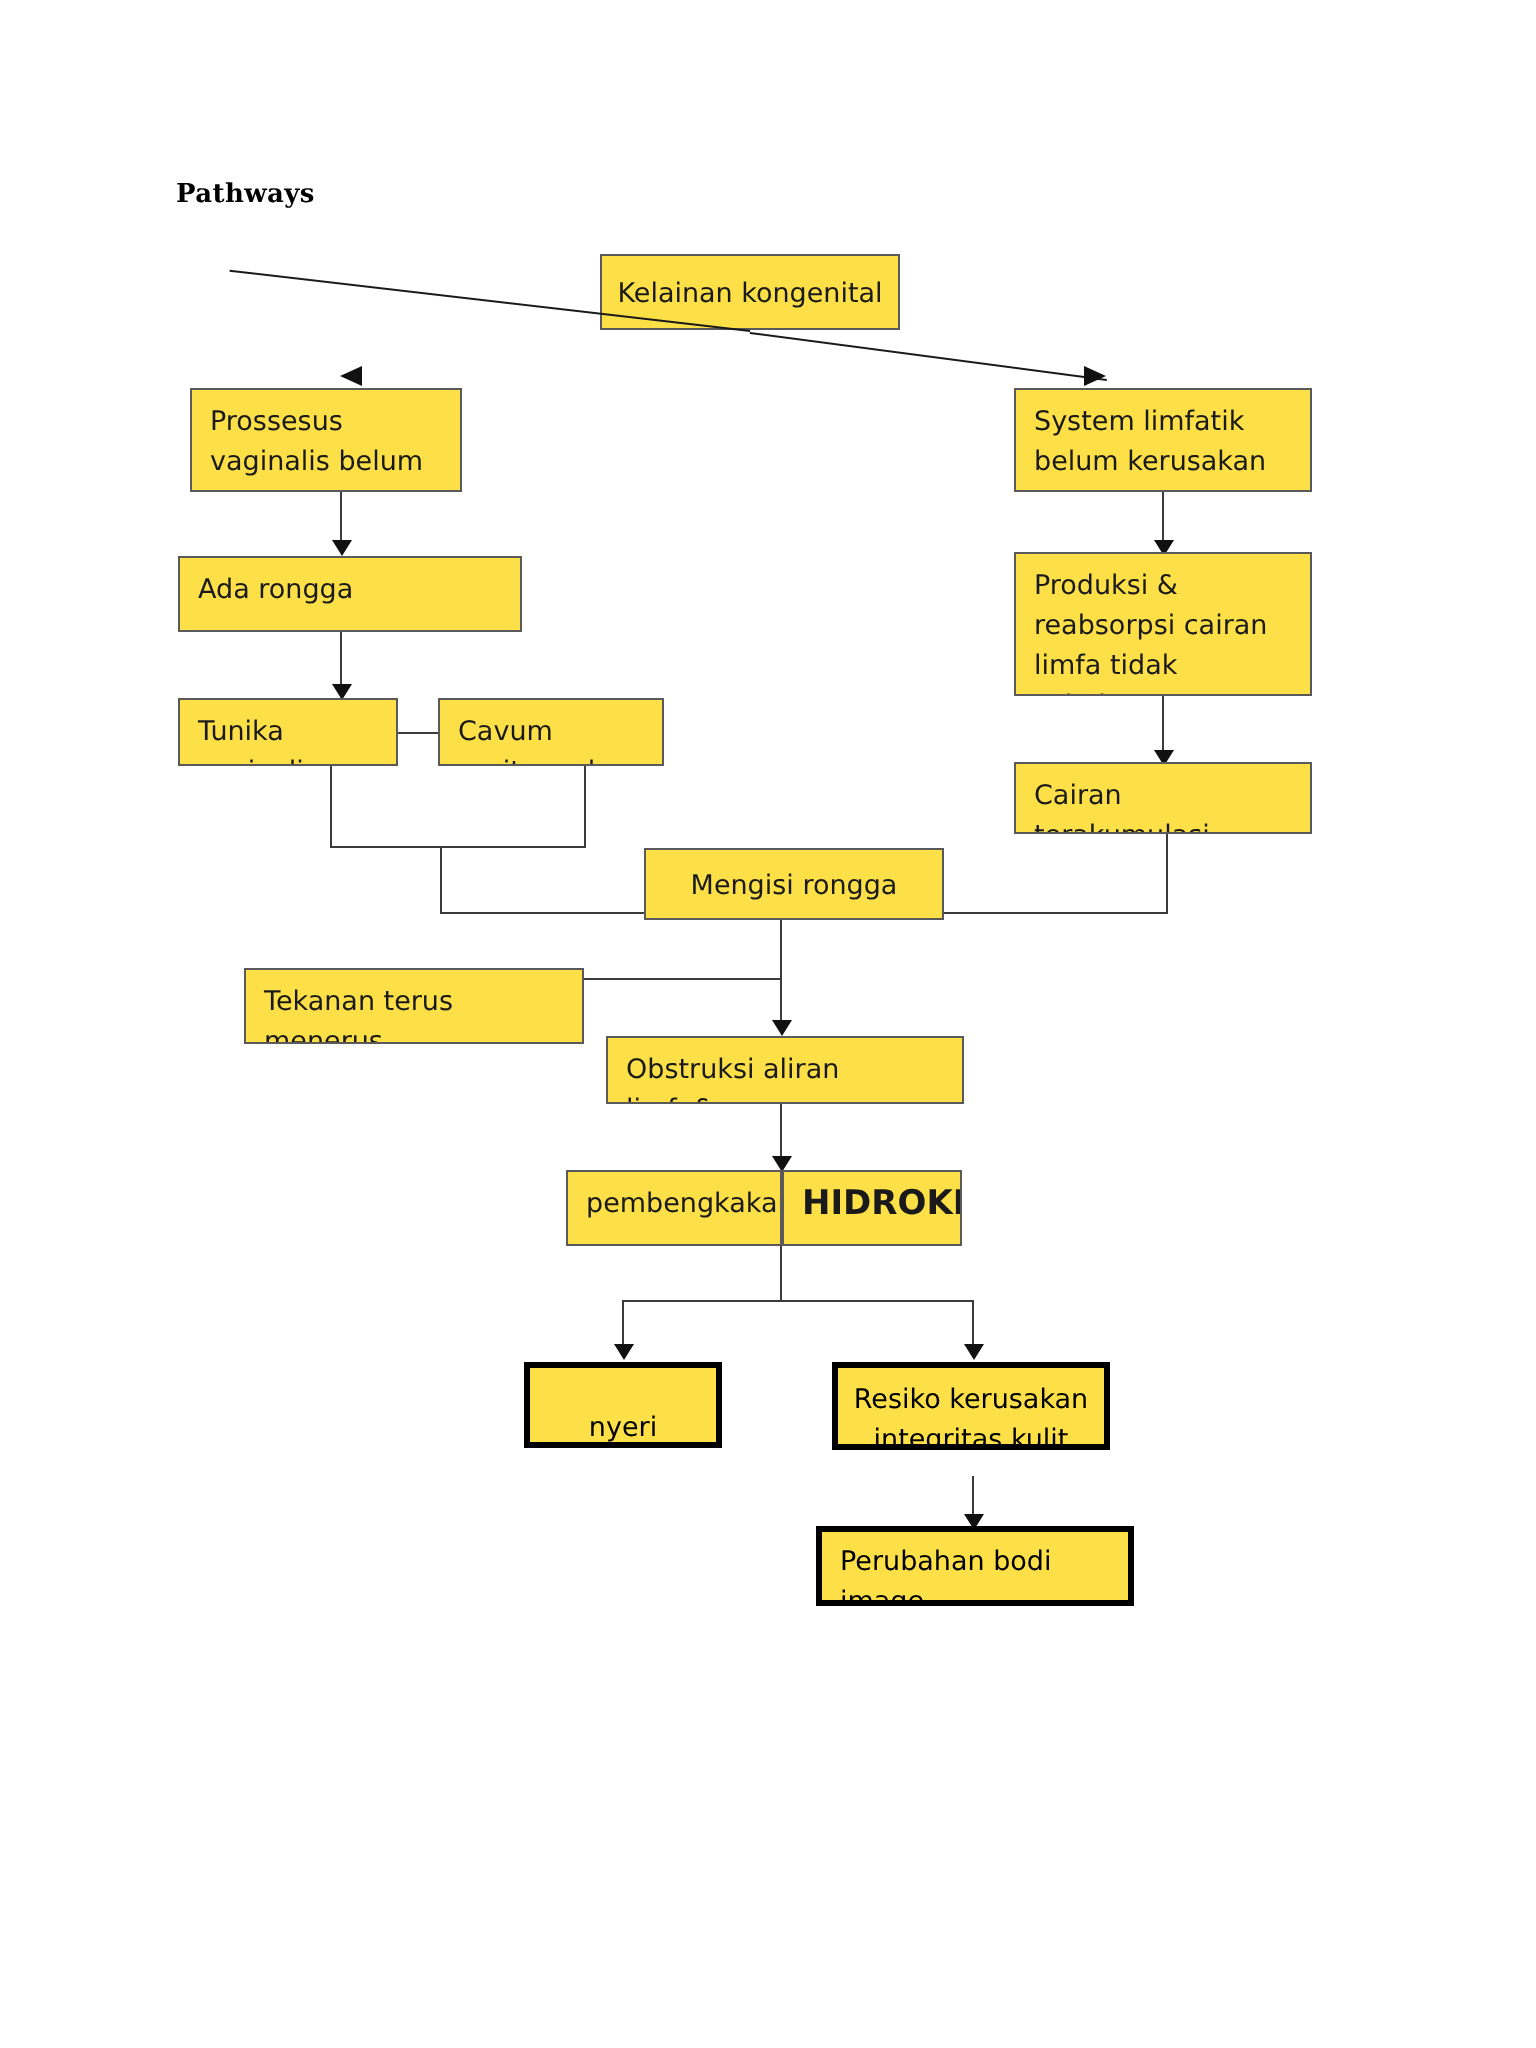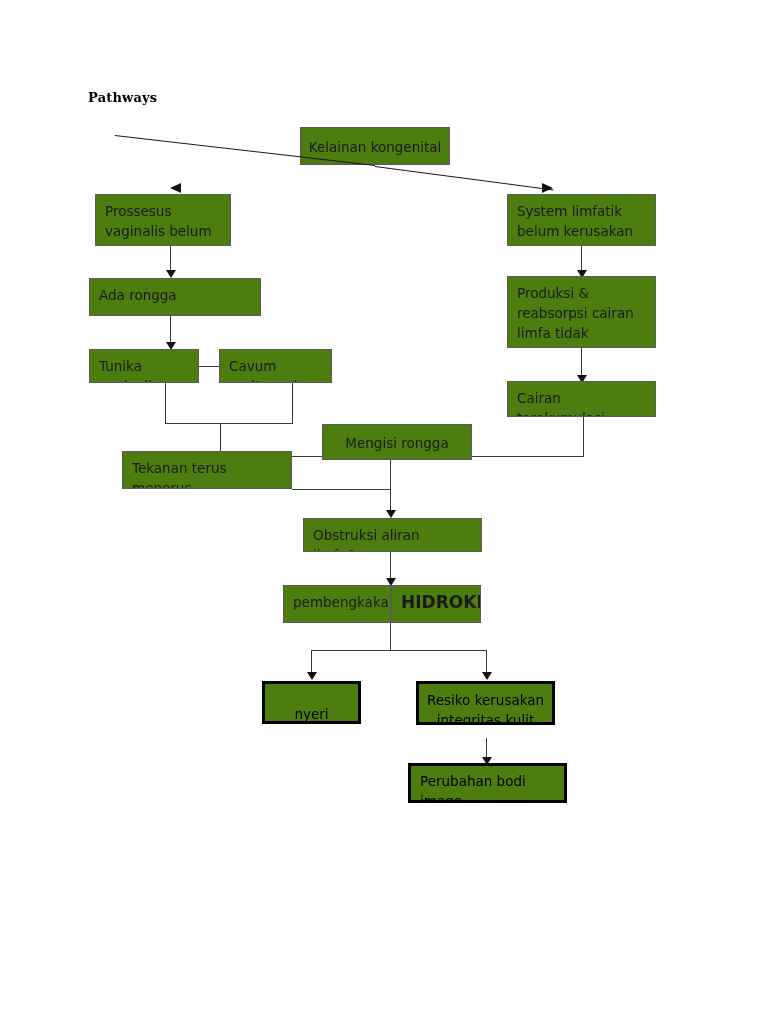--- a/index.html
+++ b/index.html
@@ -37,21 +37,21 @@
     color: #000;
     white-space: nowrap;
     text-align: center;
   }
 
   
   .node {
     position: absolute;
     box-sizing: border-box;
     border: 1px solid #5a5a5a;
-    background: #4d7c0f;
+    background: #fde047;
     font-size: 13.5px;
     line-height: 20px;
     color: #1a1a1a;
     overflow: hidden;
     padding: 6px 9px 0 9px;
   }
   .node.center {
     text-align: center;
     padding-left: 4px;
     padding-right: 4px;
@@ -156,21 +156,21 @@
   <div class="node" style="left:507px; top:381px; width:149px; height:36px;">Cairan terakumulasi</div>
 
   <div class="vline" style="left:583px; top:417px; height:39px;"></div>
   <div class="hline" style="left:472px; top:456px; width:112px;"></div>
 
   <div class="node center" style="left:322px; top:424px; width:150px; height:36px; padding-top:8px;">Mengisi rongga</div>
 
   <div class="vline" style="left:390px; top:460px; height:52px;"></div>
   <div class="arrowhead" style="left:386px; top:510px;"></div>
 
-  <div class="node" style="left:122px; top:451px; width:170px; height:38px;">Tekanan terus menerus</div>
+  <div class="node" style="left:122px; top:484px; width:170px; height:38px;">Tekanan terus menerus</div>
   <div class="hline" style="left:292px; top:489px; width:99px;"></div>
 
   <div class="node" style="left:303px; top:518px; width:179px; height:34px;">Obstruksi aliran limfe&amp;vena</div>
 
   <div class="vline" style="left:390px; top:552px; height:30px;"></div>
   <div class="arrowhead" style="left:386px; top:578px;"></div>
 
   <div class="node" style="left:283px; top:585px; width:108px; height:38px;">pembengkakan</div>
 
   <div class="node bold-text" style="left:391px; top:585px; width:90px; height:38px; padding-top:5px;">HIDROKEL</div>

